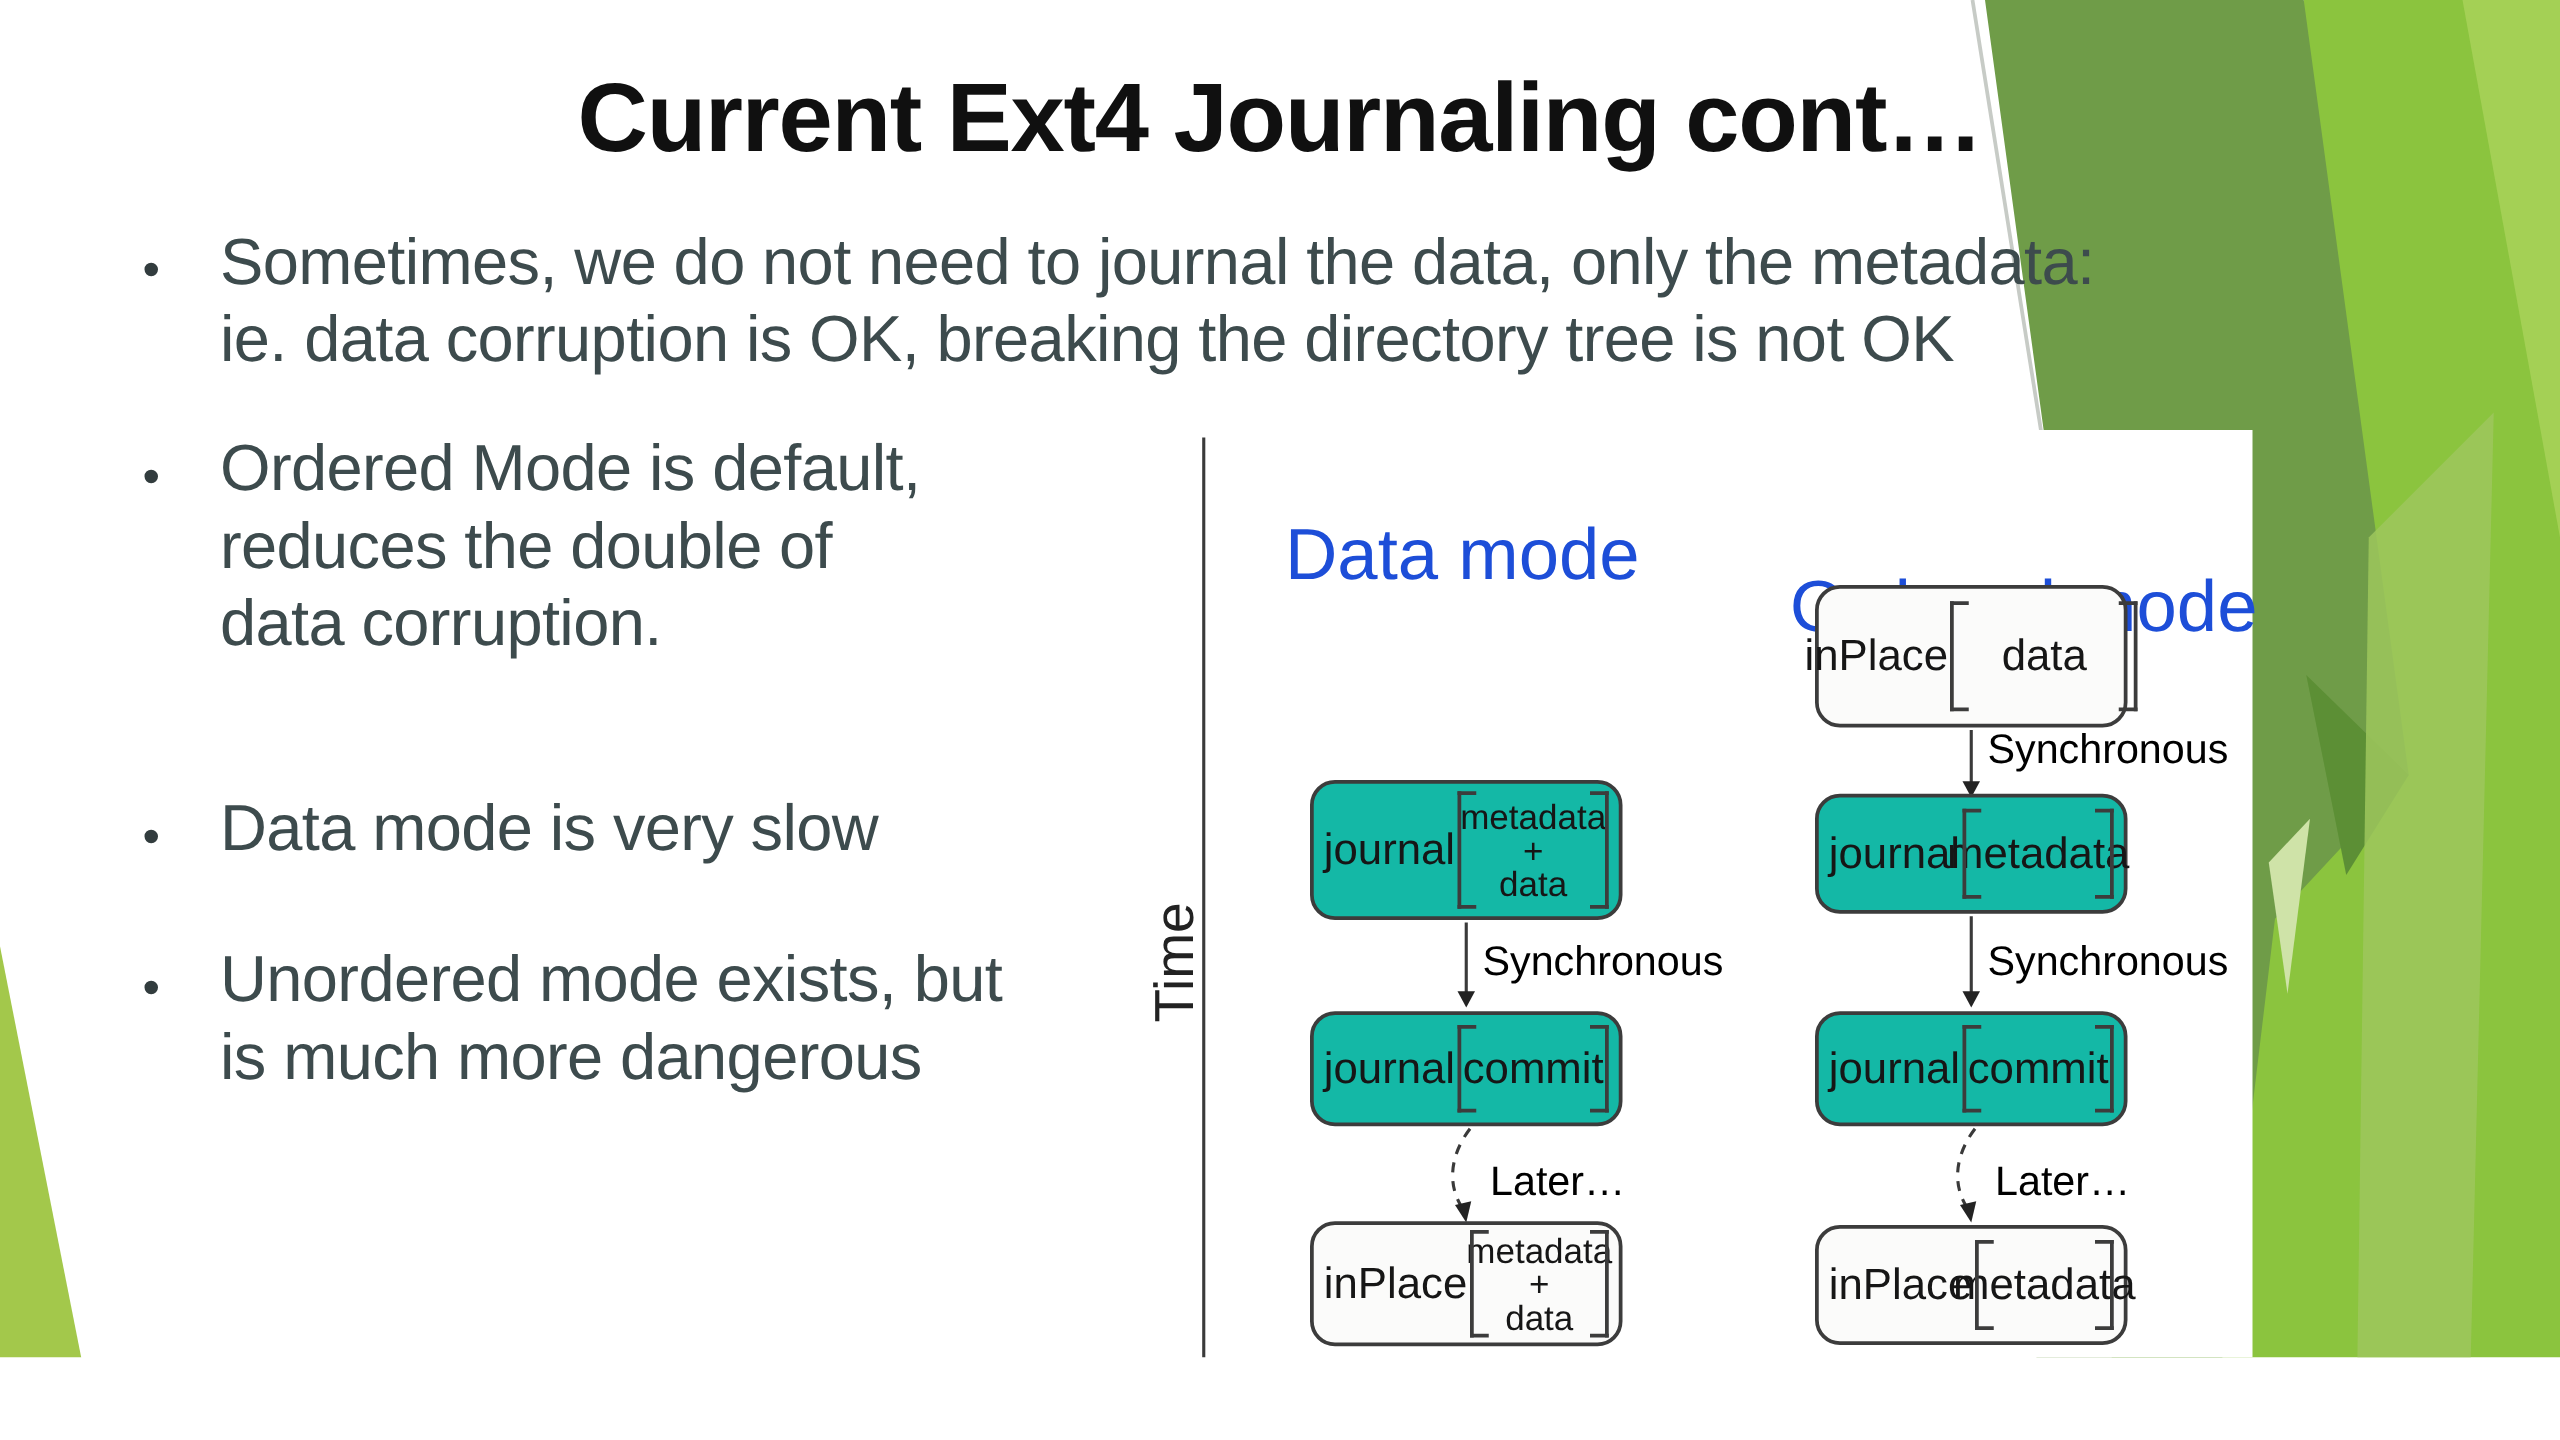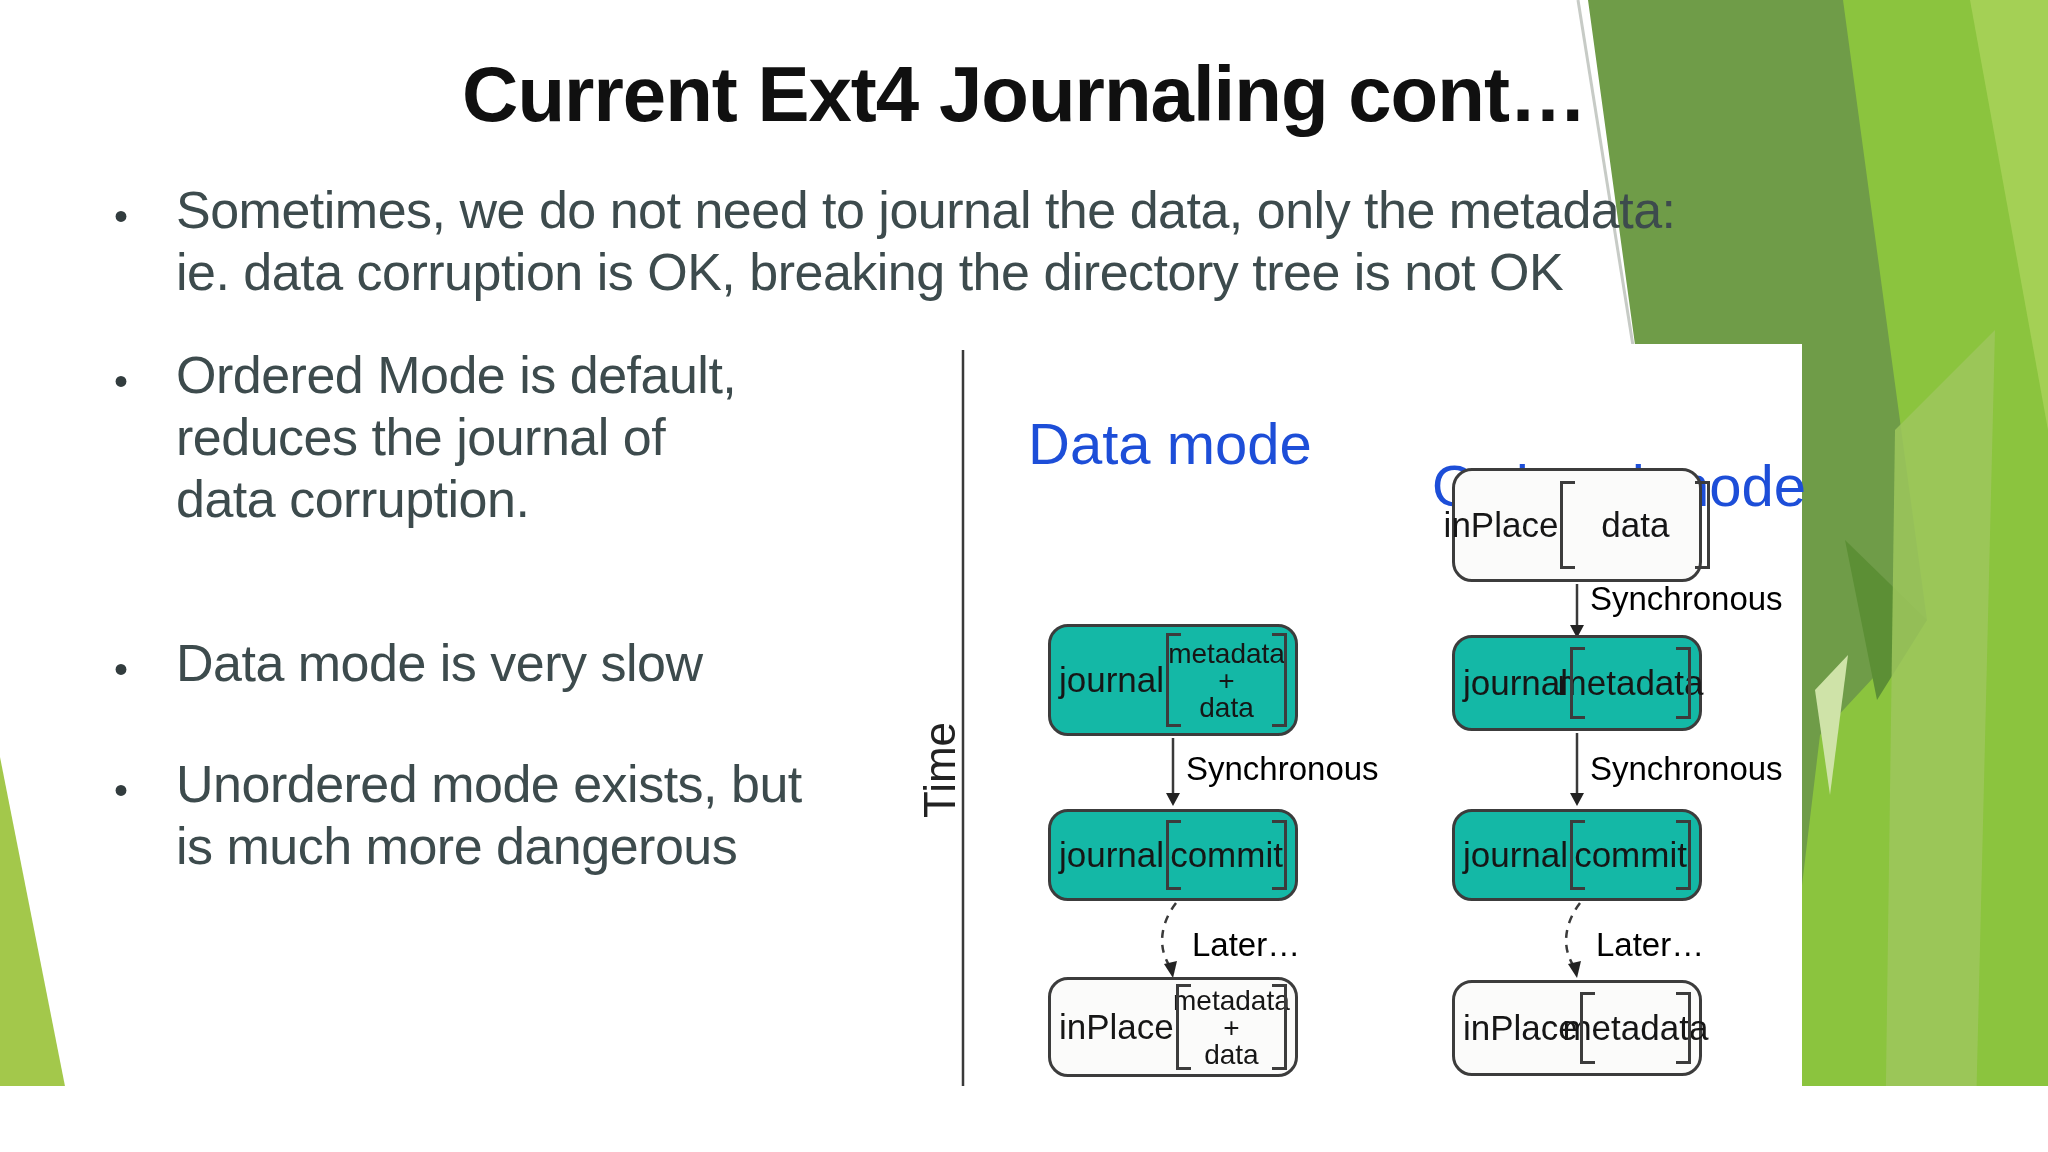--- a/index.html
+++ b/index.html
@@ -93,21 +93,21 @@
       <div class="lines">
         <div>Sometimes, we do not need to journal the data, only the metadata:</div>
         <div>ie. data corruption is OK, breaking the directory tree is not OK</div>
       </div>
     </div>
 
     <div class="bullet b2">
       <span class="dot">•</span>
       <div class="lines">
         <div>Ordered Mode is default,</div>
-        <div>reduces the journal of</div>
+        <div>reduces the double of</div>
         <div>data corruption.</div>
       </div>
     </div>
 
     <div class="bullet b3">
       <span class="dot">•</span>
       <div class="lines">
         <div>Data mode is very slow</div>
       </div>
     </div>

